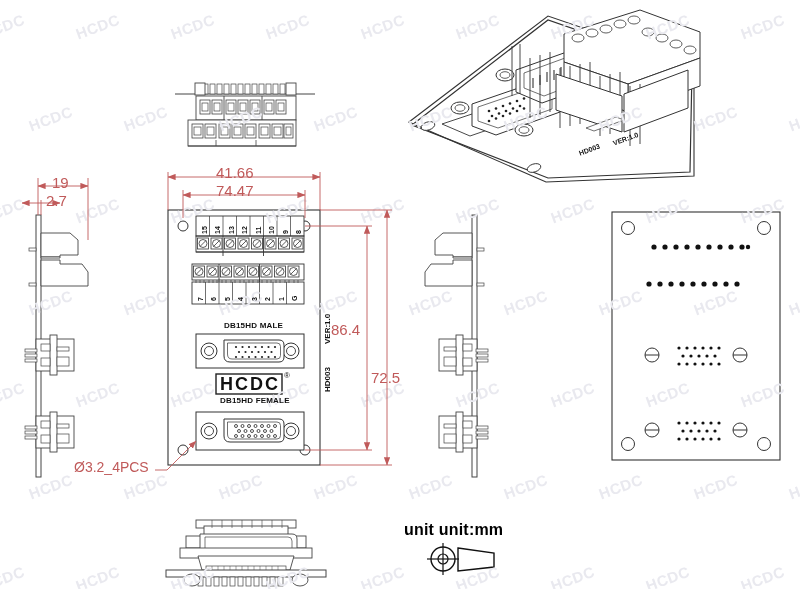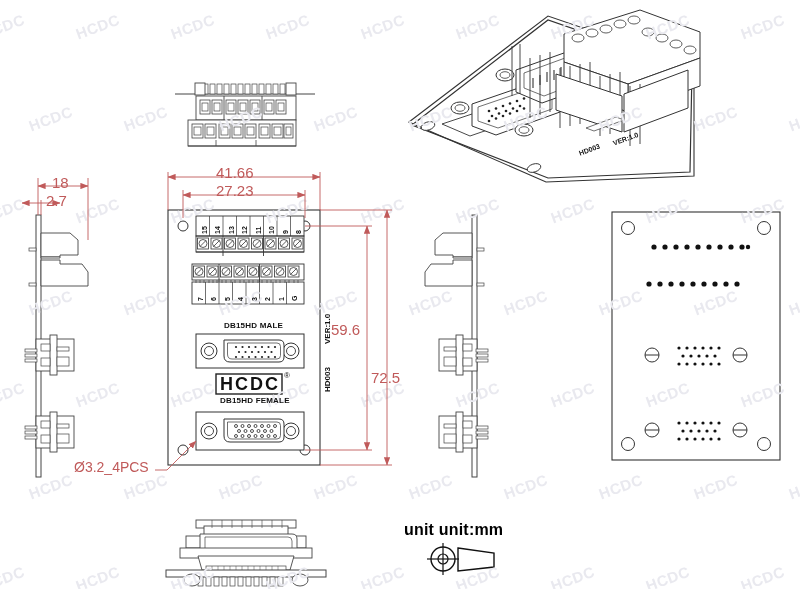--- a/index.html
+++ b/index.html
@@ -698,25 +698,25 @@
 
       <line x1="320" y1="210" x2="392" y2="210"></line>
       <line x1="320" y1="465" x2="392" y2="465"></line>
       <line x1="387" y1="210" x2="387" y2="465" marker-start="url(#arL)" marker-end="url(#ar)"></line>
 
       <line x1="167" y1="470" x2="196" y2="441" marker-end="url(#ar)"></line>
       <line x1="167" y1="470" x2="155" y2="470"></line>
     </g>
   </svg>
 
-  <div class="lbl dimtext" style="left:52px; top:174px;">18</div>
+  <div class="lbl dimtext" style="left:52px; top:174px;">19</div>
   <div class="lbl dimtext" style="left:46px; top:192px;">2.7</div>
   <div class="lbl dimtext" style="left:216px; top:164px;">41.66</div>
-  <div class="lbl dimtext" style="left:216px; top:182px;">27.23</div>
-  <div class="lbl dimtext" style="left:331px; top:321px;">59.6</div>
+  <div class="lbl dimtext" style="left:216px; top:182px;">74.47</div>
+  <div class="lbl dimtext" style="left:331px; top:321px;">86.4</div>
   <div class="lbl dimtext" style="left:371px; top:321px;margin-top:48px;">72.5</div>
   <div class="lbl dimtext" style="left:74px; top:459px; font-size:14px;">Ø3.2_4PCS</div>
 
   <div class="lbl blk" style="left:224px; top:321px; font-size:8px; font-weight:bold; letter-spacing:0.2px;">DB15HD MALE</div>
   <div class="lbl blk" style="left:220px; top:396px; font-size:8px; font-weight:bold; letter-spacing:0.2px;">DB15HD FEMALE</div>
   <div class="lbl blk" style="left:220px; top:374px; font-size:18px; font-weight:bold; letter-spacing:2px; line-height:20px;">HCDC</div>
   <div class="lbl blk" style="left:284px; top:371px; font-size:8px;">®</div>
   <div class="lbl blk vert" style="left:323px; top:344px; font-size:8px; font-weight:bold; transform:rotate(-90deg);">VER:1.0</div>
   <div class="lbl blk vert" style="left:323px; top:392px; font-size:8px; font-weight:bold; transform:rotate(-90deg);">HD003</div>
 

